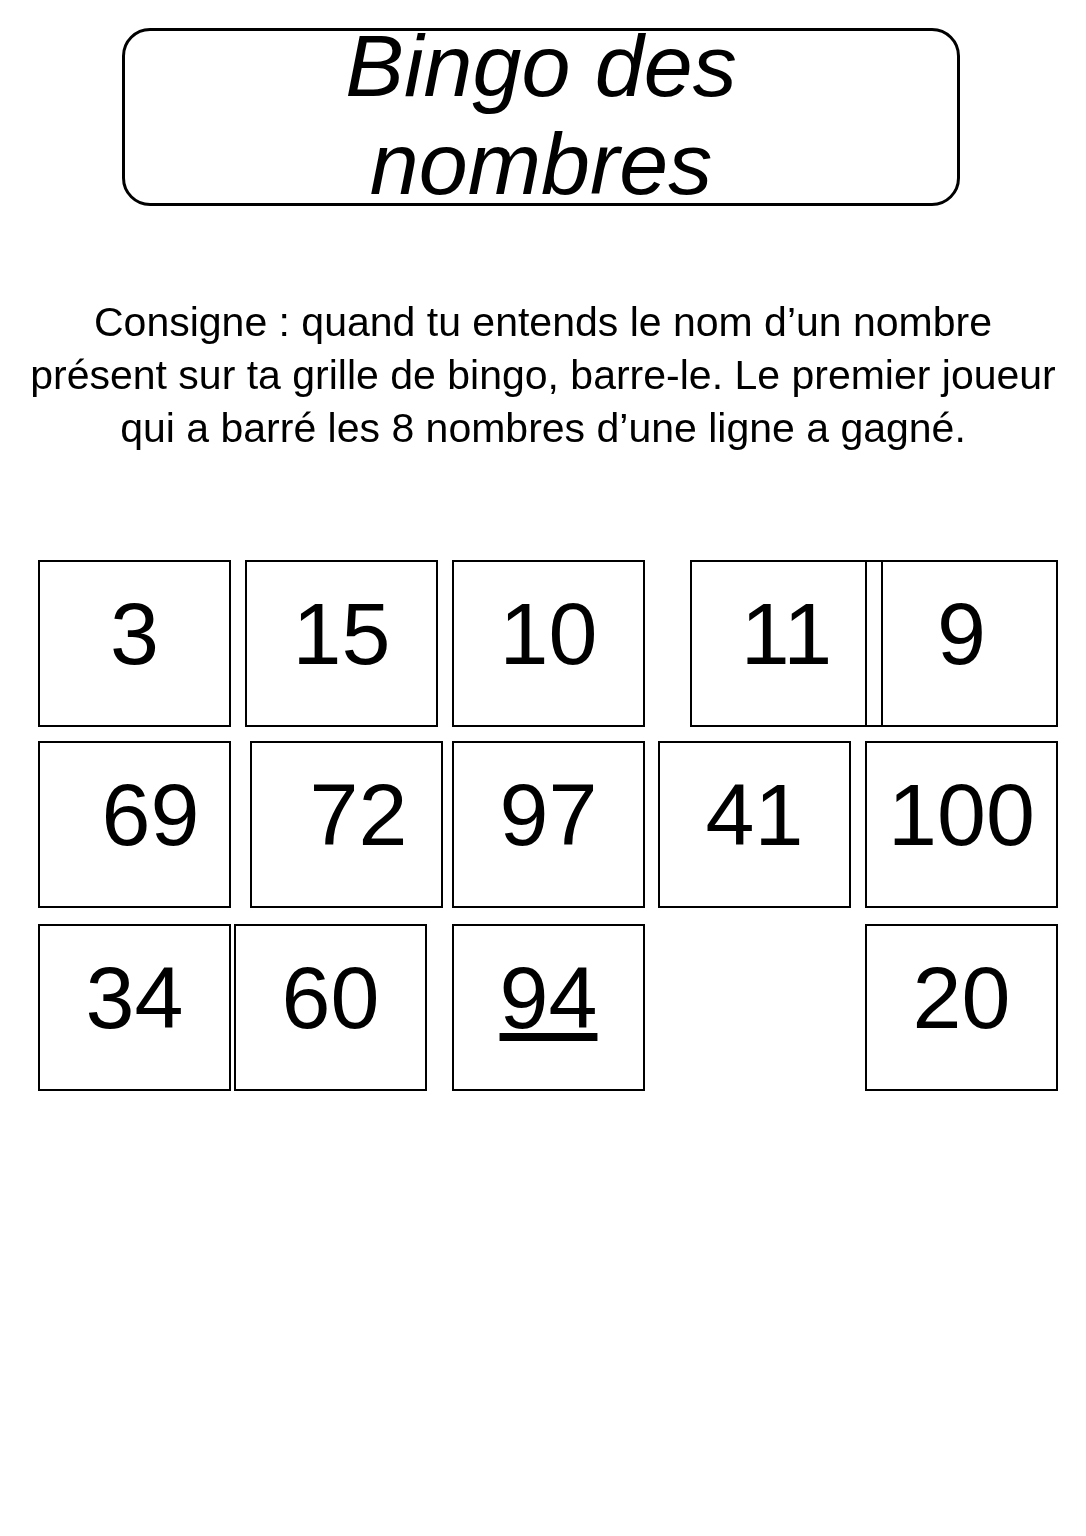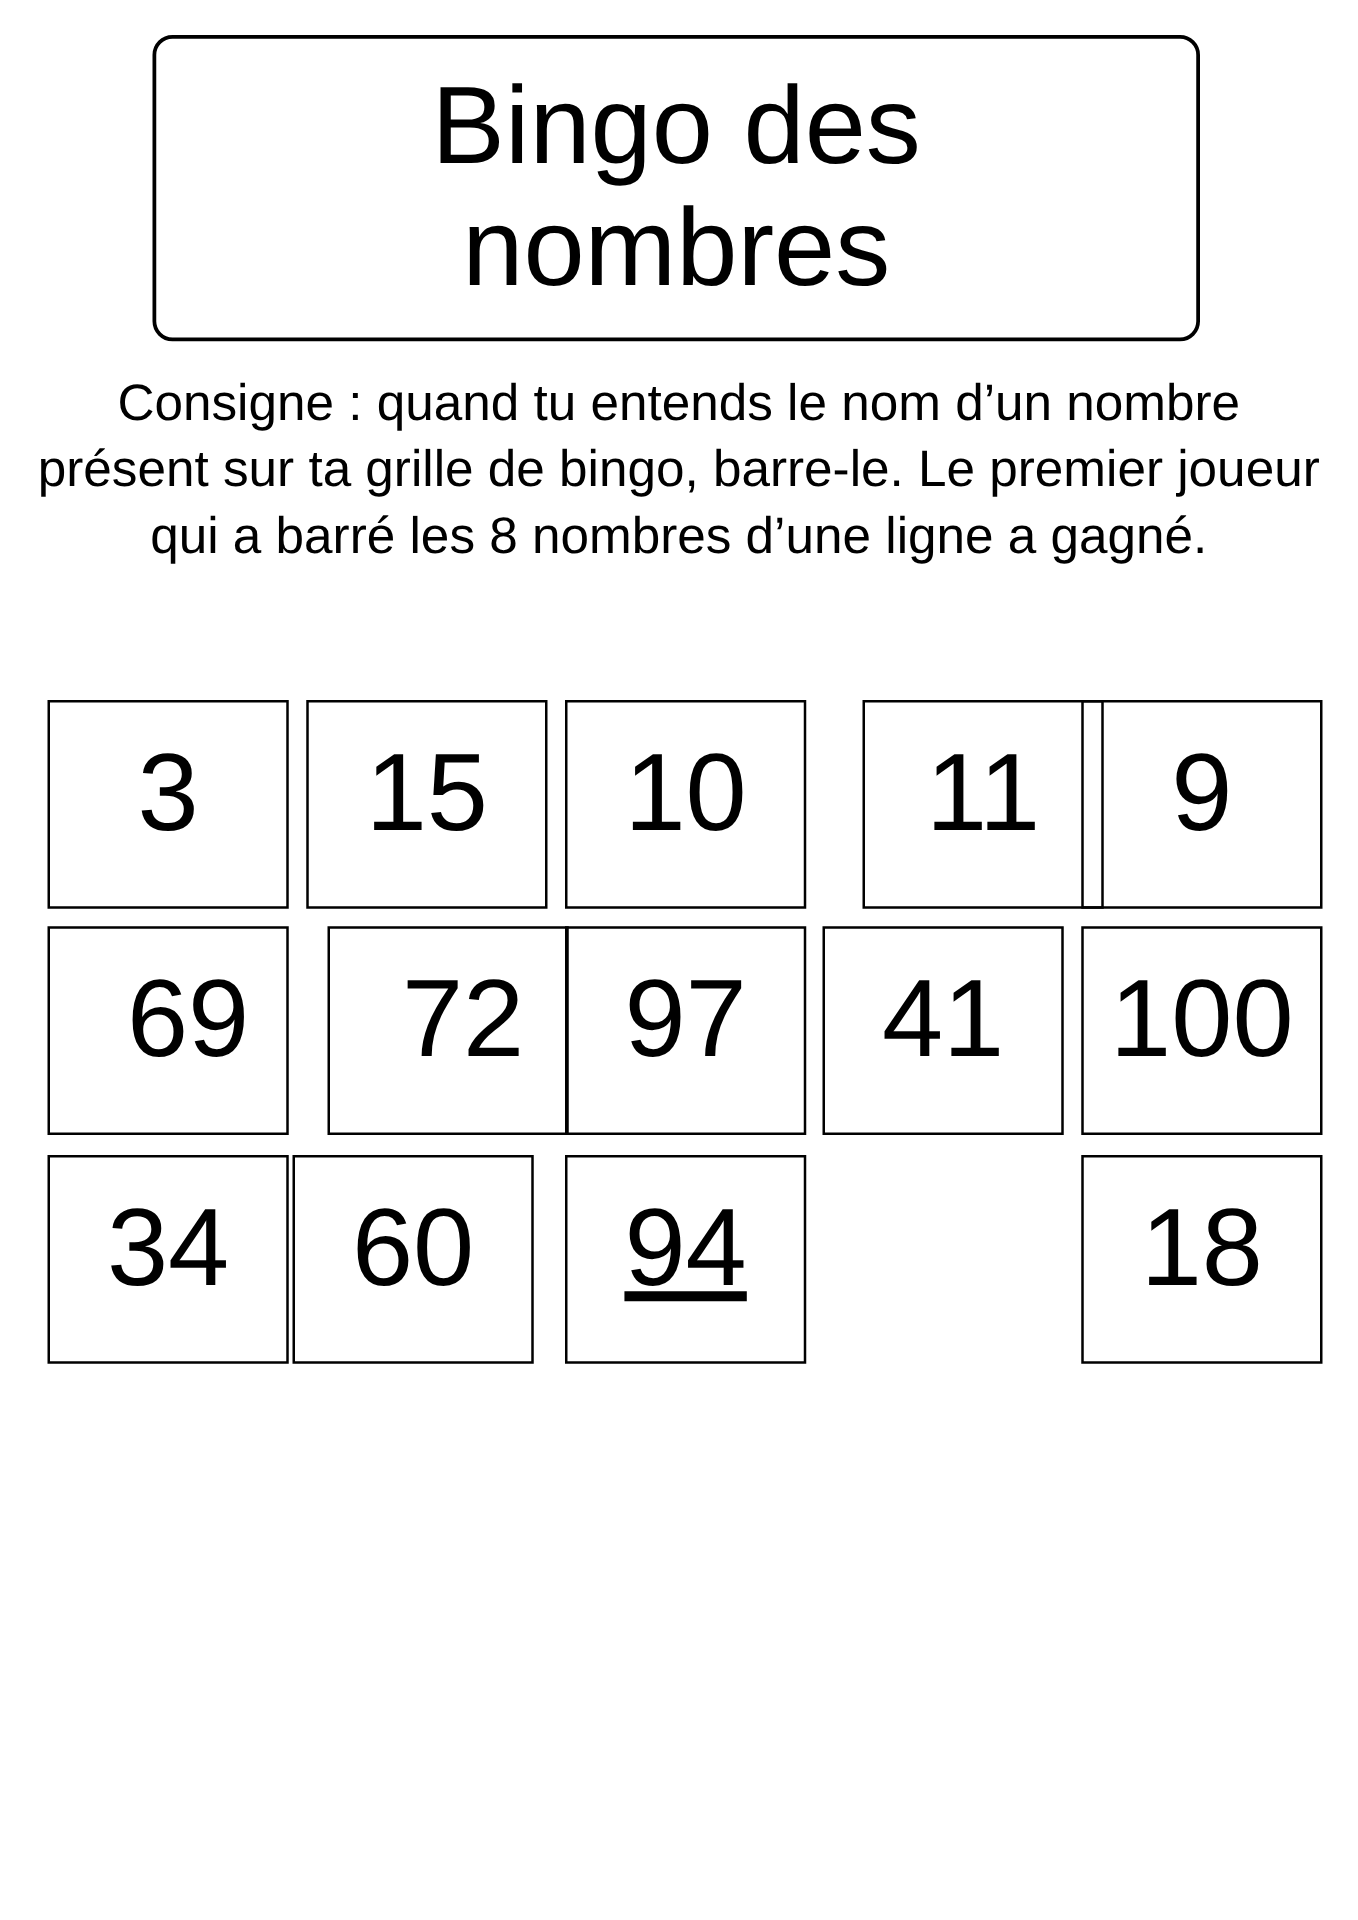--- a/index.html
+++ b/index.html
@@ -13,28 +13,29 @@
       position: relative;
       overflow: hidden;
       font-family: "Liberation Sans", sans-serif;
       color: #000000;
     }
     .title-box {
       position: absolute;
       left: 122px;
       top: 28px;
       width: 838px;
-      height: 245px;
+      height: 178px;
       border: 3px solid #000;
-      border-radius: 16px;
+      border-radius: 28px;
       box-sizing: border-box;
       display: flex;
       align-items: center;
       justify-content: center;
       text-align: center;
+      font-style: italic;
     }
     .title-text {
       font-size: 88px;
       line-height: 98px;
       width: 460px;
       margin-top: -4px;
     }
     .instructions {
       position: absolute;
       left: 30px;
@@ -83,24 +84,24 @@
 <div class="grid">
   <div class="row" style="top:0px;">
     <div class="cell" style="left:0px;">3</div>
     <div class="cell" style="left:207px;">15</div>
     <div class="cell" style="left:414px;">10</div>
     <div class="cell" style="left:652px;">11</div>
     <div class="cell" style="left:827px;">9</div>
   </div>
   <div class="row" style="top:181px;">
     <div class="cell" style="left:0px;padding-left:32px;">69</div>
-    <div class="cell" style="left:224px;padding-left:24px;">72</div>
+    <div class="cell" style="left:212px;padding-left:24px;">72</div>
     <div class="cell" style="left:414px;">97</div>
     <div class="cell" style="left:620px;">41</div>
     <div class="cell" style="left:827px;">100</div>
   </div>
   <div class="row" style="top:364px;">
     <div class="cell" style="left:0px;">34</div>
     <div class="cell" style="left:196px;">60</div>
     <div class="cell" style="left:414px;text-decoration:underline;">94</div>
-    <div class="cell" style="left:827px;">18</div>
+    <div class="cell" style="left:827px;">20</div>
   </div>
 </div>
 
 </body></html>

